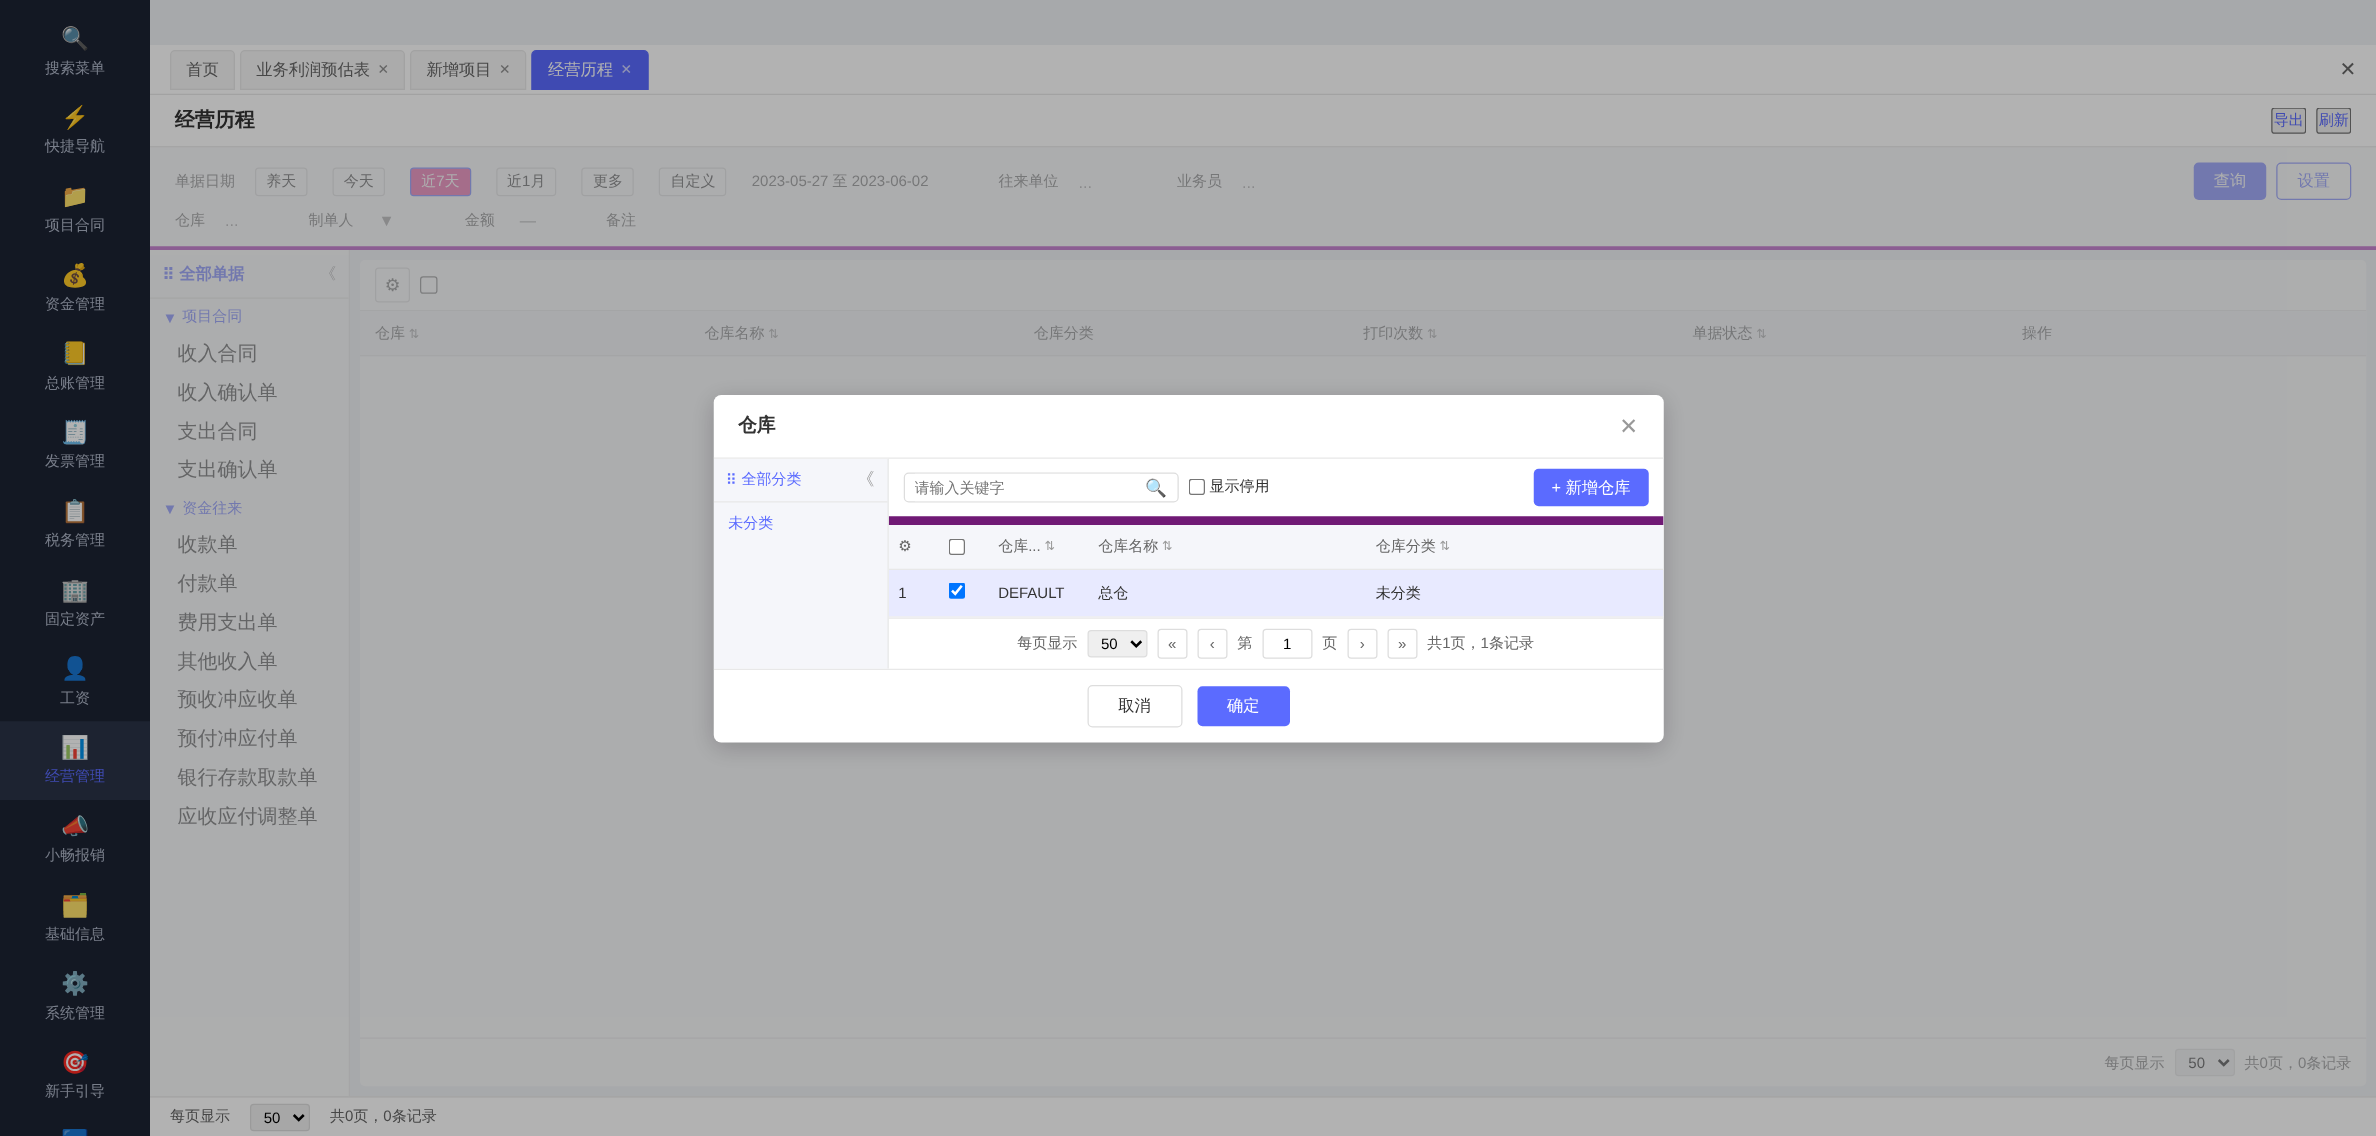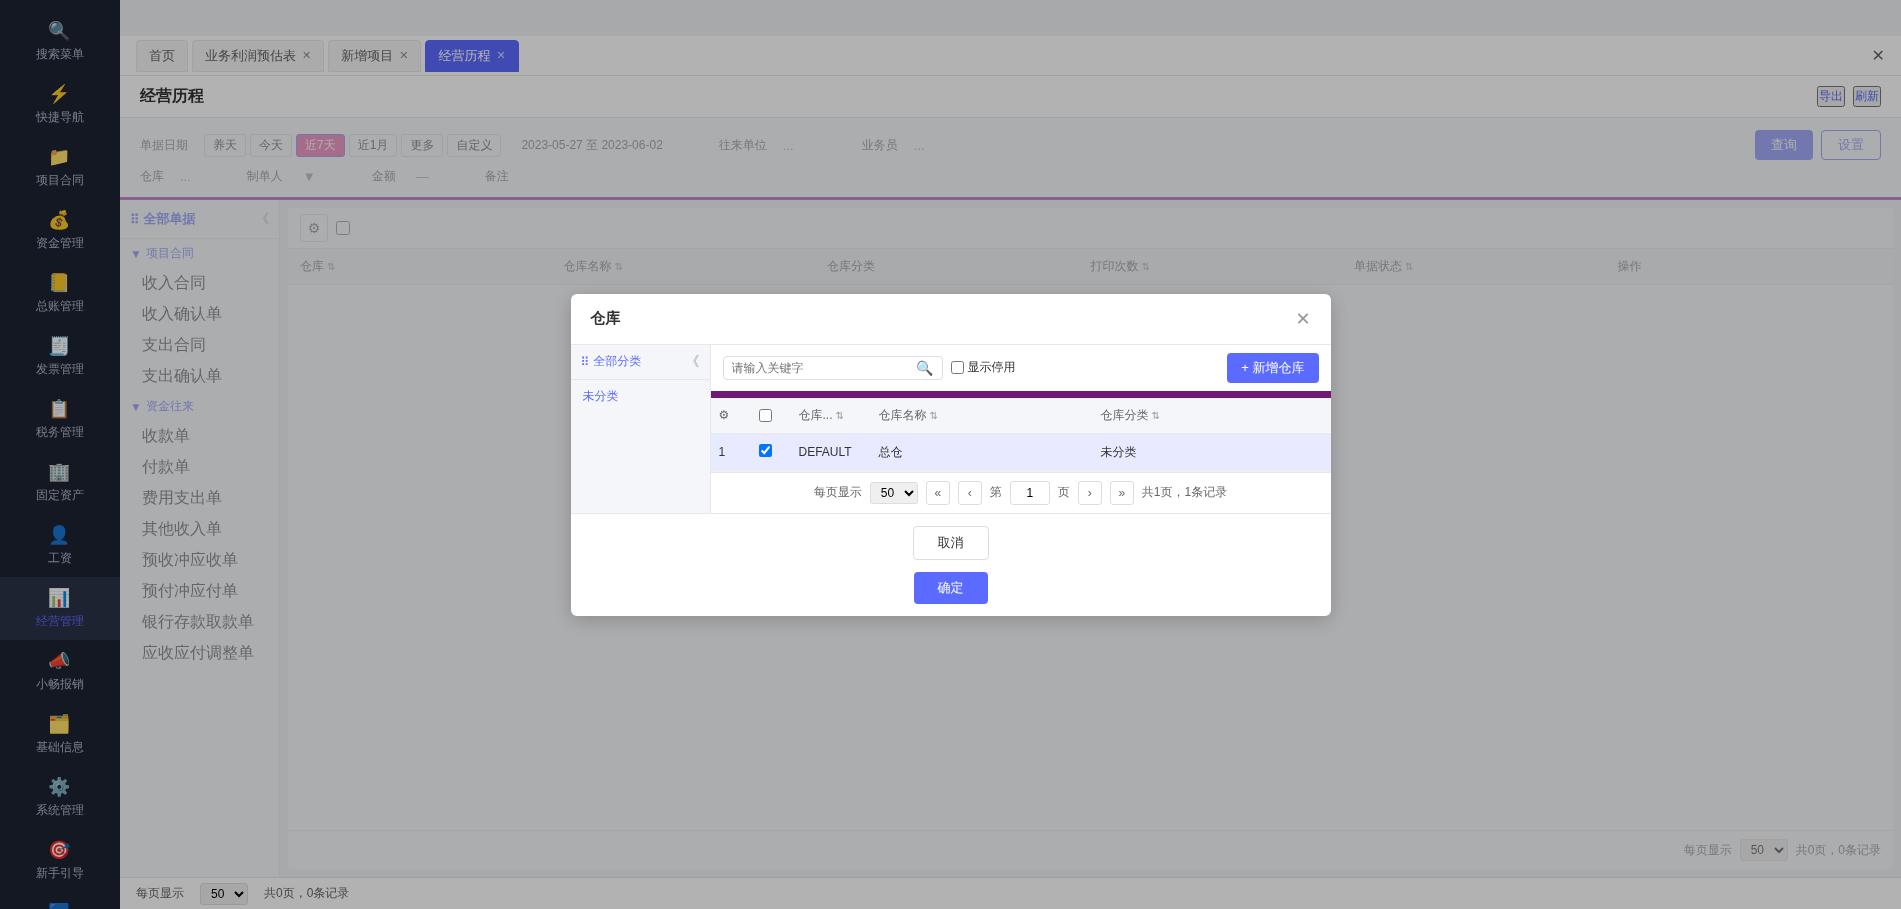--- a/index.html
+++ b/index.html
@@ -27,21 +27,21 @@
     
     .page-header { background: #fff; padding: 10px 20px; display: flex; align-items: center; justify-content: space-between; border-bottom: 1px solid #e8e8e8; }
     .page-title { font-size: 16px; font-weight: bold; color: #333; }
     .page-actions { display: flex; gap: 8px; }
     .btn-export, .btn-refresh { font-size: 12px; color: #5b6bff; cursor: pointer; display: flex; align-items: center; gap: 3px; }
 
     
     .filter-area { background: #fff; padding: 12px 20px; border-bottom: 3px solid #a21caf; }
     .filter-row { display: flex; align-items: center; gap: 16px; margin-bottom: 8px; flex-wrap: wrap; }
     .filter-label { color: #666; font-size: 12px; white-space: nowrap; }
-    .filter-date-btns { display: flex; gap: 4px; align-items: center; }
+    .filter-date-btns { display: flex; gap: 20px; align-items: center; }
     .date-btn { padding: 2px 8px; border-radius: 3px; border: 1px solid #ddd; background: #fff; cursor: pointer; font-size: 12px; color: #333; }
     .date-btn.active { background: #ec4899; color: #fff; border-color: #5b6bff; }
     .filter-date-range { color: #666; font-size: 12px; margin-left: 4px; }
     .filter-dots { color: #999; cursor: pointer; }
     .filter-actions { margin-left: auto; display: flex; gap: 8px; }
     .btn-query { background: #5b6bff; color: #fff; border: none; border-radius: 4px; padding: 5px 16px; cursor: pointer; font-size: 13px; }
     .btn-settings { background: #fff; color: #5b6bff; border: 1px solid #5b6bff; border-radius: 4px; padding: 5px 16px; cursor: pointer; font-size: 13px; }
 
     
     .filter-row2 { display: flex; align-items: center; gap: 16px; }
@@ -99,21 +99,21 @@
     .modal-table-col.small { flex: 0 0 40px; }
     .modal-table-col.medium { flex: 0 0 80px; }
     .modal-table-row { display: flex; align-items: center; padding: 0 8px; height: 38px; border-bottom: 1px solid #f0f0f0; cursor: pointer; }
     .modal-table-row.selected { background: #e8eaff; }
     .modal-table-cell { flex: 1; font-size: 12px; color: #333; }
     .modal-table-cell.small { flex: 0 0 40px; }
     .modal-table-cell.medium { flex: 0 0 80px; }
     .modal-footer-pagination { display: flex; align-items: center; justify-content: center; padding: 8px 12px; border-top: 1px solid #e8e8e8; gap: 8px; font-size: 12px; color: #666; }
     .page-btn { width: 24px; height: 24px; display: flex; align-items: center; justify-content: center; border: 1px solid #ddd; border-radius: 3px; cursor: pointer; background: #fff; font-size: 12px; color: #666; }
     .page-input { width: 40px; height: 24px; border: 1px solid #ddd; border-radius: 3px; text-align: center; font-size: 12px; }
-    .modal-actions { display: flex; align-items: center; justify-content: center; gap: 12px; padding: 12px 20px; border-top: 1px solid #e8e8e8; flex-direction: column; }
+    .modal-actions { display: flex; align-items: center; justify-content: center; gap: 12px; padding: 12px 20px; border-top: 1px solid #e8e8e8; }
     .btn-cancel { background: #fff; color: #333; border: 1px solid #ddd; border-radius: 4px; padding: 7px 24px; cursor: pointer; font-size: 13px; }
     .btn-confirm { background: #5b6bff; color: #fff; border: none; border-radius: 4px; padding: 7px 24px; cursor: pointer; font-size: 13px; }
     .page-size-wrap { display: flex; align-items: center; gap: 4px; }
     .page-size-sel { border: 1px solid #ddd; border-radius: 3px; padding: 2px 6px; font-size: 12px; }
 
     
     .modal-sidebar::-webkit-scrollbar { width: 4px; }
     .modal-sidebar::-webkit-scrollbar-thumb { background: #ccc; border-radius: 2px; }
 
     

